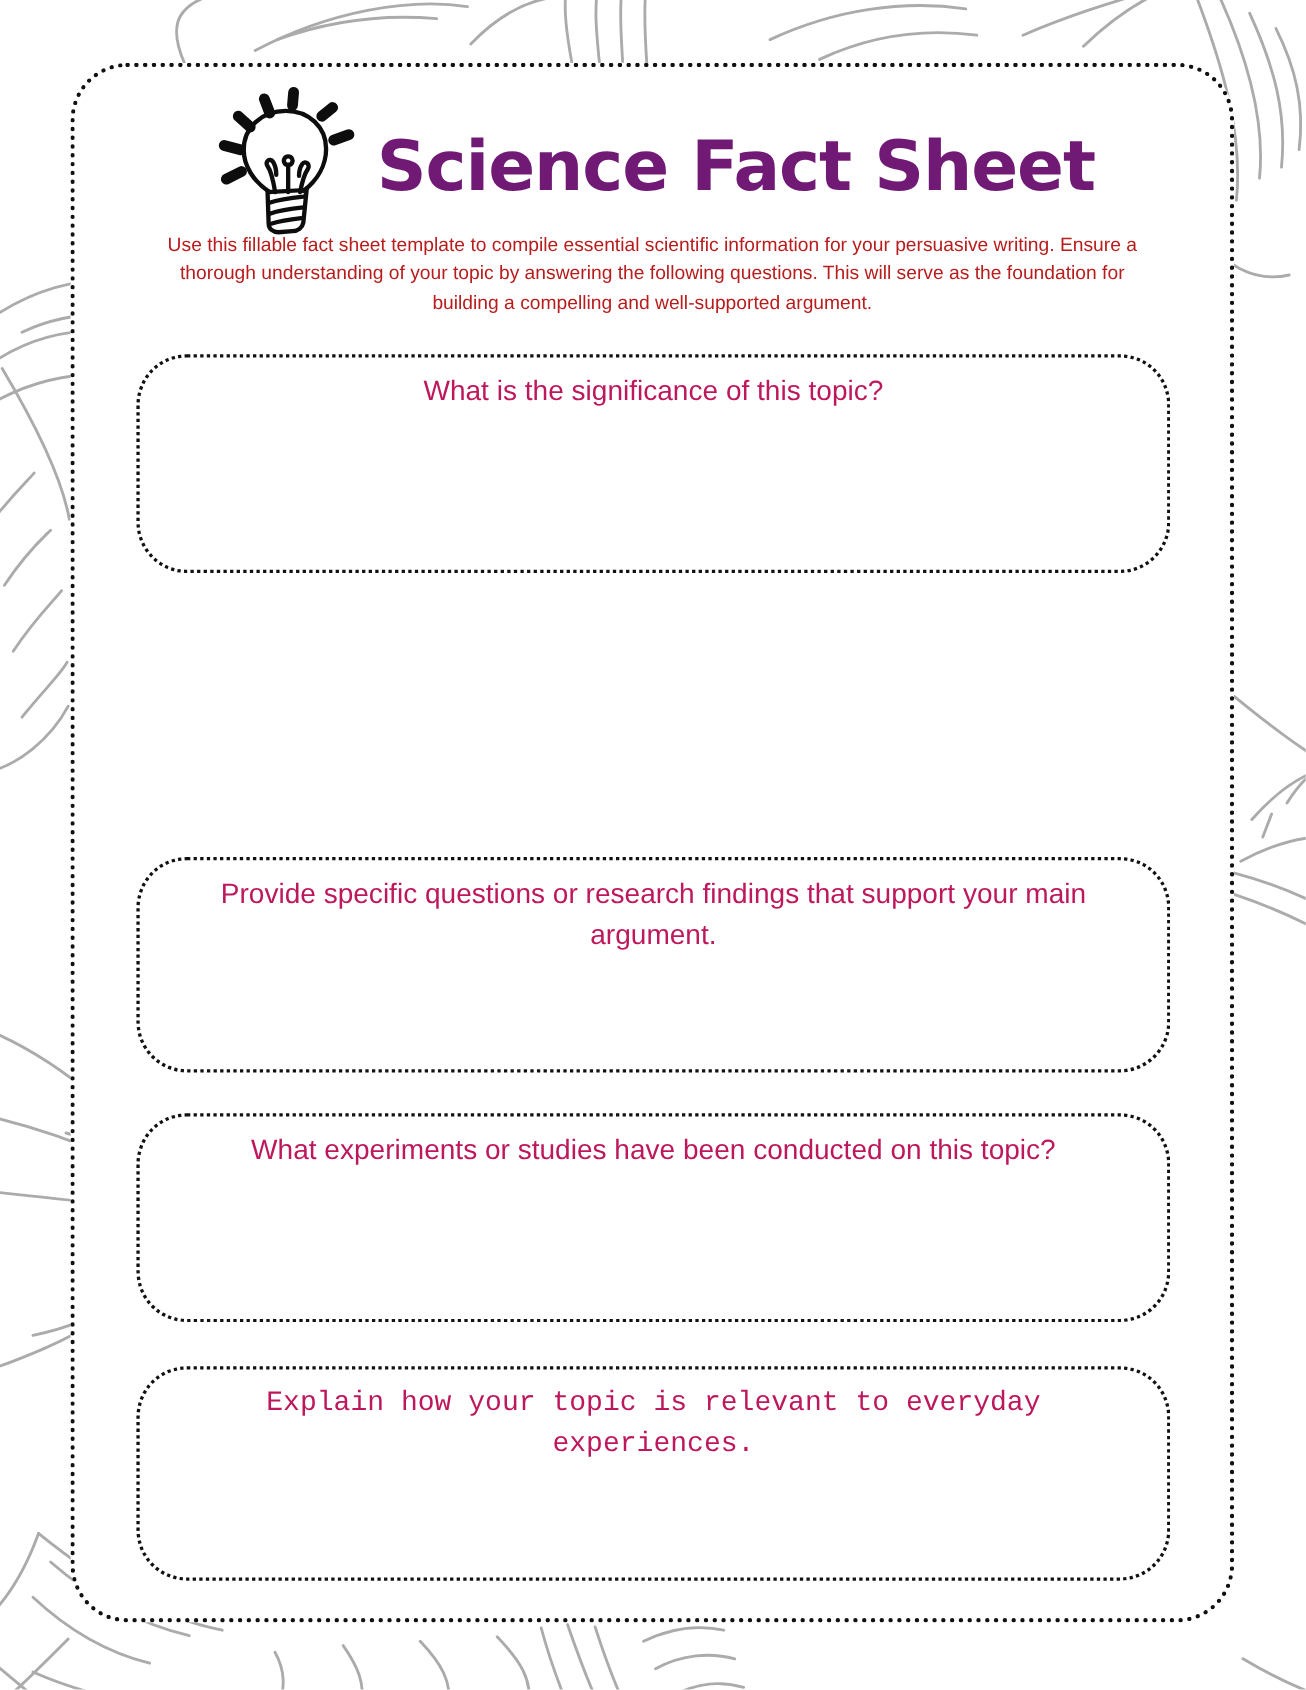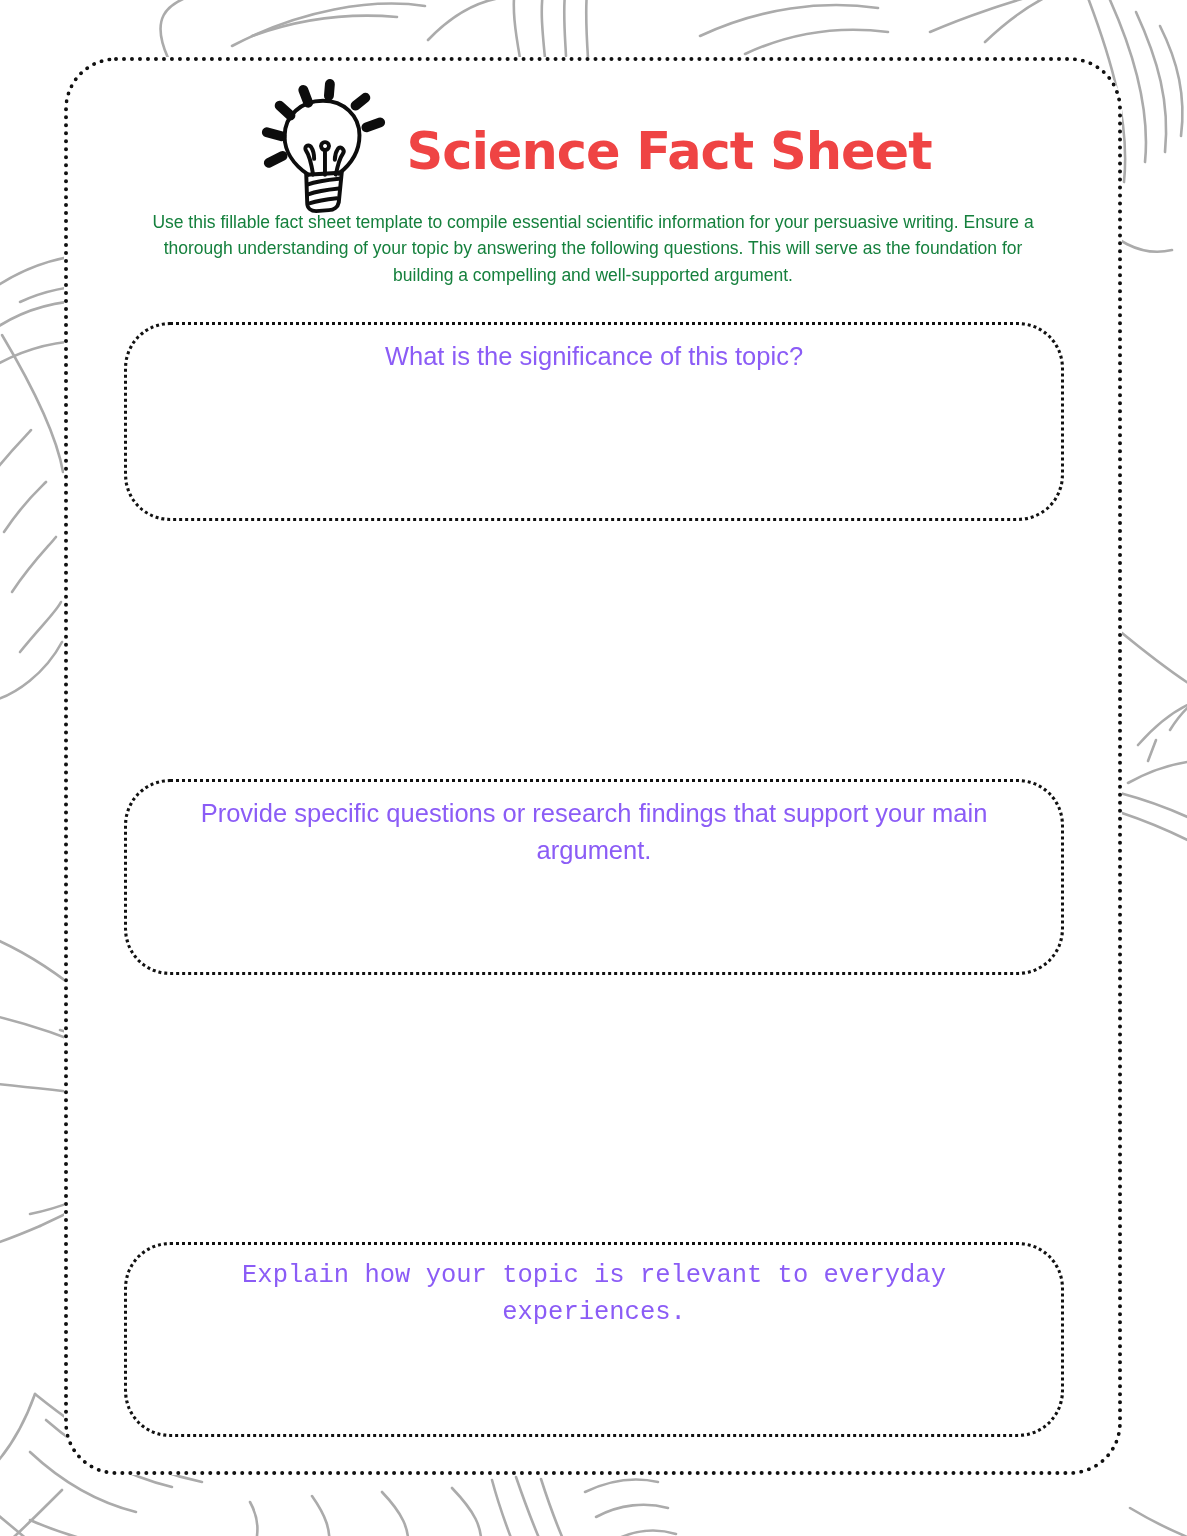--- a/index.html
+++ b/index.html
@@ -16,37 +16,37 @@
     background:#ffffff;border:4px dotted #111111;border-radius:52px;
     box-sizing:border-box;
   }
   .header{
     position:absolute;left:0;top:14px;width:100%;
     display:flex;align-items:center;justify-content:center;gap:14px;
   }
   .bulb{width:138px;height:152px;flex:0 0 auto;}
   .title{
     font-family:"DejaVu Sans", sans-serif;
-    font-size:51px;font-weight:bold;letter-spacing:-1px;color:#ef4444;
+    font-size:63px;font-weight:bold;letter-spacing:-1px;color:#701a75;
     white-space:nowrap;
   }
   .intro{
     position:absolute;left:50%;top:148px;transform:translateX(-50%);
     width:892px;text-align:center;
-    font-size:17.5px;line-height:1.5;color:#15803d;
+    font-size:17.5px;line-height:1.5;color:#b91c1c;
   }
   .answer-box{
     position:absolute;left:56px;width:940px;
     border:3.5px dotted #111111;border-radius:46px;
     box-sizing:border-box;background:#ffffff;
     cursor:text;
   }
   .q{
     padding:13px 34px 0 34px;text-align:center;
-    font-size:25.5px;line-height:1.45;color:#8b5cf6;
+    font-size:25.5px;line-height:1.45;color:#be185d;
     font-weight:400;
   }
   .box1{top:261px;height:199px;}
   .box2{top:491px;height:199px;}
   .box3{top:718px;height:196px;}
   .box4{top:951px;height:190px;}
   .box5{top:1181px;height:195px;font-family:Liberation Mono, monospace;}
 </style>
 </head>
 <body>
@@ -158,18 +158,21 @@
 
   <div class="answer-box box1">
     <div class="q">What is the significance of this topic?</div>
   </div>
 
 
   <div class="answer-box box3">
     <div class="q">Provide specific questions or research findings that support your main argument.</div>
   </div>
 
+  <div class="answer-box box4">
+    <div class="q">What experiments or studies have been conducted on this topic?</div>
+  </div>
 
   <div class="answer-box box5">
     <div class="q">Explain how your topic is relevant to everyday experiences.</div>
   </div>
 
 </div>
 
 </body></html>

